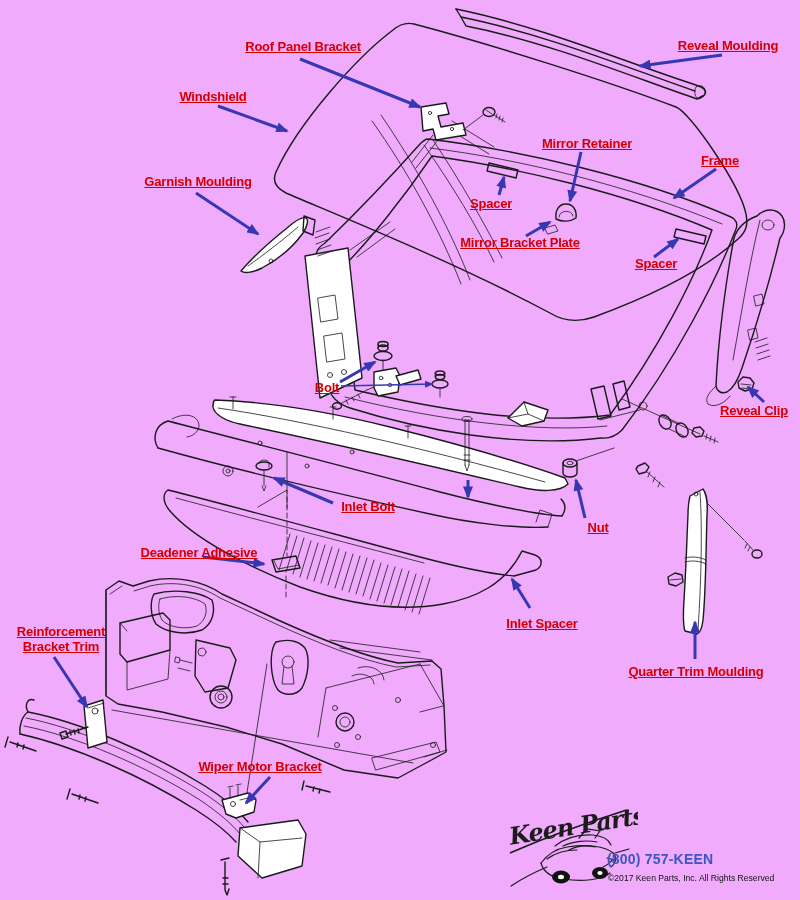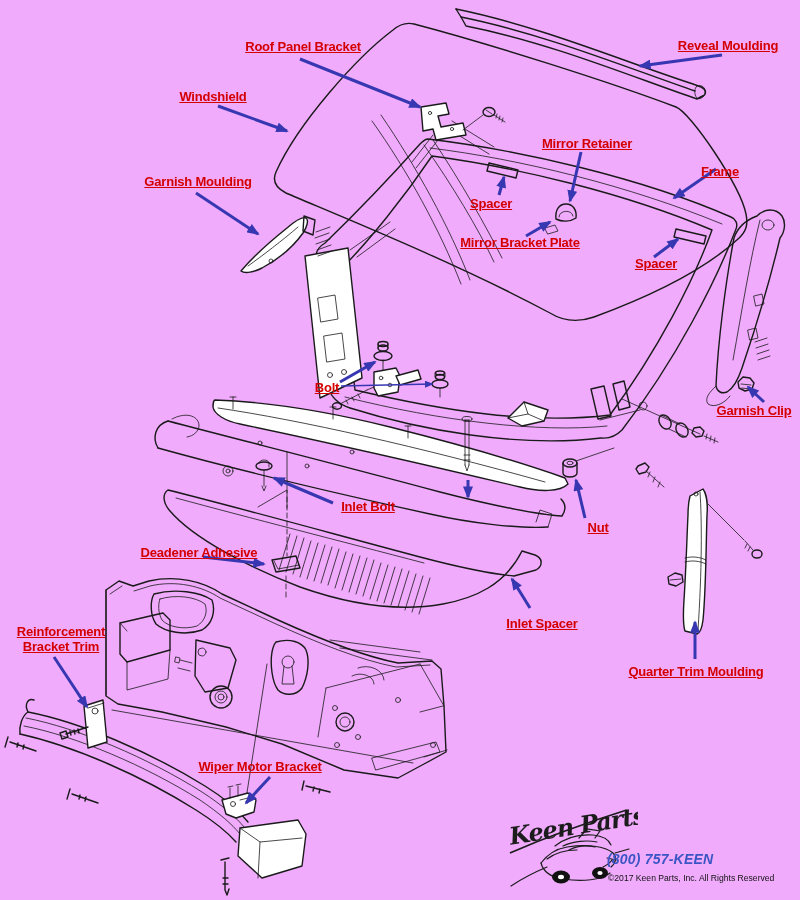--- a/index.html
+++ b/index.html
@@ -22,21 +22,21 @@
   }
   .lbl span{display:block;margin-left:20px;}
   .art .ln{stroke:var(--ink);fill:none;stroke-width:1.4;stroke-linecap:round;stroke-linejoin:round;}
   .art .thin{stroke-width:0.8;}
   .art .fillw{fill:#fff;}
   .art .arrow{stroke:var(--blue);stroke-width:3;fill:none;}
   .art .arrow-thin{stroke:var(--blue);stroke-width:1.4;fill:none;}
   .art marker path{fill:var(--blue);}
   .footer-phone{
     position:absolute;left:607px;top:851px;color:var(--phone-blue);
-    font-size:14px;font-weight:bold;white-space:nowrap;letter-spacing:0.2px;cursor:pointer;font-style:italic;
+    font-size:14px;font-weight:bold;white-space:nowrap;letter-spacing:0.2px;cursor:pointer;
   }
   .footer-copy{
     position:absolute;left:608px;top:873px;color:#111;
     font-size:8.6px;font-weight:normal;white-space:nowrap;
   }
   .logo-script{
     font-family:"DejaVu Serif",serif;font-style:italic;font-weight:bold;
     fill:#1c1c1c;font-size:24px;letter-spacing:-1px;
   }
 </style>
@@ -298,27 +298,27 @@
       <path class="arrow" marker-end="url(#ah)" d="M695,659 L695,622"></path>
       <path class="arrow" marker-end="url(#ah)" d="M54,657 L87,707"></path>
       <path class="arrow" marker-end="url(#ah)" d="M270,777 L246,803"></path>
     </g>
   </svg>
 
   <div class="lbl" style="left:303px;top:39px">Roof Panel Bracket</div>
   <div class="lbl" style="left:728px;top:38px">Reveal Moulding</div>
   <div class="lbl" style="left:213px;top:89px">Windshield</div>
   <div class="lbl" style="left:587px;top:136px">Mirror Retainer</div>
-  <div class="lbl" style="left:720px;top:164px">Frame</div>
+  <div class="lbl" style="left:720px;top:153px">Frame</div>
   <div class="lbl" style="left:198px;top:174px">Garnish Moulding</div>
   <div class="lbl" style="left:491px;top:196px">Spacer</div>
   <div class="lbl" style="left:520px;top:235px">Mirror Bracket Plate</div>
   <div class="lbl" style="left:656px;top:256px">Spacer</div>
   <div class="lbl" style="left:327px;top:380px">Bolt</div>
-  <div class="lbl" style="left:754px;top:403px">Garnish Clip</div>
+  <div class="lbl" style="left:754px;top:403px">Reveal Clip</div>
   <div class="lbl" style="left:368px;top:499px">Inlet Bolt</div>
   <div class="lbl" style="left:598px;top:520px">Nut</div>
   <div class="lbl" style="left:199px;top:545px">Deadener Adhesive</div>
   <div class="lbl" style="left:542px;top:616px">Inlet Spacer</div>
   <div class="lbl" style="left:51px;top:624px">
     <span>Reinforcement</span>
     <span>Bracket Trim</span>
   </div>
   <div class="lbl" style="left:696px;top:664px">Quarter Trim Moulding</div>
   <div class="lbl" style="left:260px;top:759px">Wiper Motor Bracket</div>

